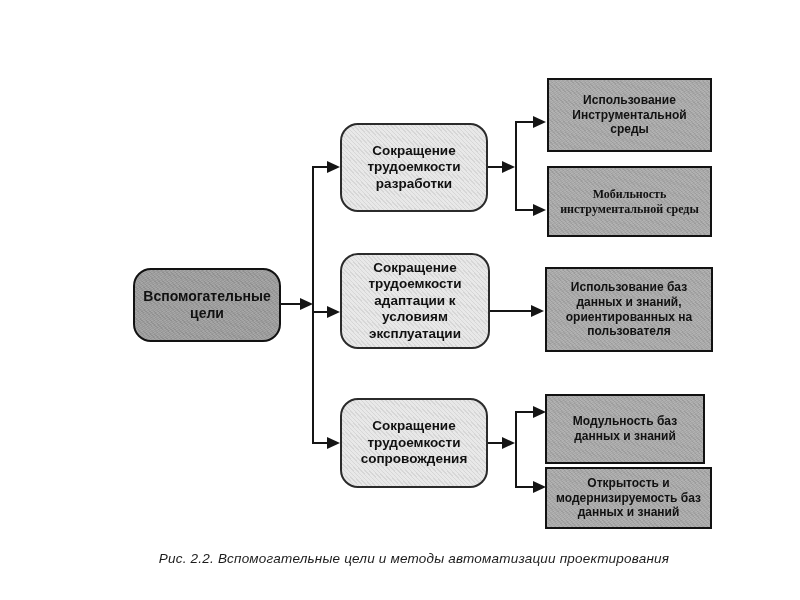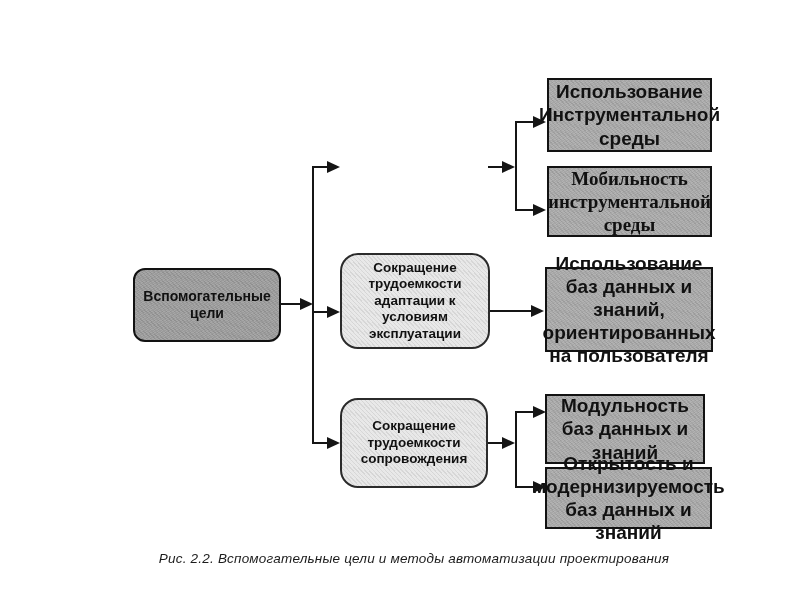--- a/index.html
+++ b/index.html
@@ -12,32 +12,32 @@
     text-align:center;font-weight:700;color:#111;box-sizing:border-box;
     padding:4px 6px;line-height:1.22;
   }
   .tex{
     background-image:
       repeating-linear-gradient(47deg, rgba(0,0,0,0.08) 0 1px, rgba(0,0,0,0) 1px 3px),
       repeating-linear-gradient(-29deg, rgba(255,255,255,0.12) 0 1px, rgba(255,255,255,0) 1px 2px);
   }
   .root-box{
     left:133px;top:268px;width:148px;height:74px;
-    background-color:#9b9b9b;border:2px solid #121212;border-radius:12px;
+    background-color:#9b9b9b;border:2px solid #121212;border-radius:18px;
     font-size:14px;
   }
   .mid-box{
     background-color:#e7e7e7;border:2px solid #2b2b2b;border-radius:18px;
     font-size:13.5px;
   }
   .mid-0{left:340px;top:123px;width:148px;height:89px;}
   .mid-1{left:340px;top:253px;width:150px;height:96px;}
   .mid-2{left:340px;top:398px;width:148px;height:90px;}
   .leaf-box{
-    background-color:#a8a8a8;border:2px solid #121212;font-size:19px;
+    background-color:#a8a8a8;border:2px solid #121212;font-size:12px;
   }
   .leaf-0{left:547px;top:78px;width:165px;height:74px;}
   .leaf-1{left:547px;top:166px;width:165px;height:71px;font-family:Liberation Serif, serif;}
   .leaf-2{left:545px;top:267px;width:168px;height:85px;}
   .leaf-3{left:545px;top:394px;width:160px;height:70px;}
   .leaf-4{left:545px;top:467px;width:167px;height:62px;}
   .hline{position:absolute;height:2px;background:#151515;}
   .vline{position:absolute;width:2px;background:#151515;}
   .arrow-r{
     position:absolute;width:0;height:0;
@@ -51,20 +51,23 @@
 </style>
 </head>
 <body>
 
 <div id="canvas">
 
   <div class="box root-box tex">
     <span>Вспомогательные цели</span>
   </div>
 
+  <div class="box mid-box tex mid-0">
+    <span>Сокращение трудоемкости разработки</span>
+  </div>
   <div class="box mid-box tex mid-1">
     <span>Сокращение трудоемкости адаптации к условиям эксплуатации</span>
   </div>
   <div class="box mid-box tex mid-2">
     <span>Сокращение трудоемкости сопровождения</span>
   </div>
 
   <div class="box leaf-box tex leaf-0">
     <span>Использование Инструментальной среды</span>
   </div>

